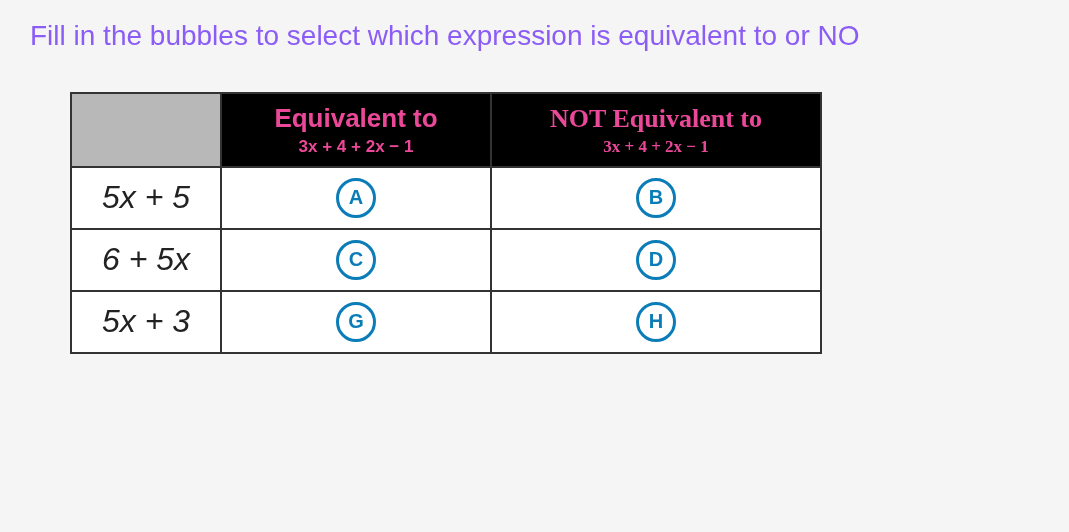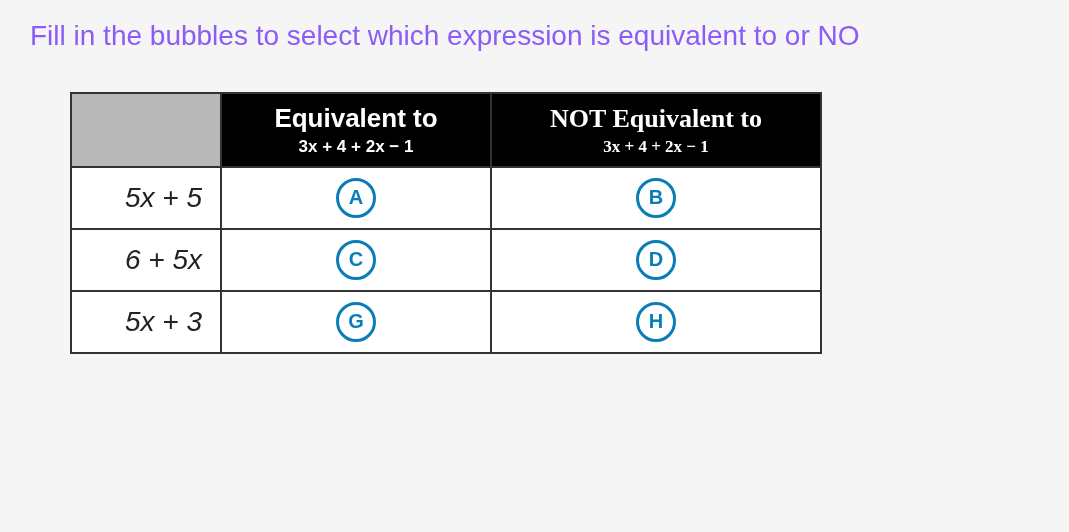--- a/index.html
+++ b/index.html
@@ -26,41 +26,41 @@
     }
     table {
       border-collapse: collapse;
       background: #fff;
     }
     th, td {
       border: 2px solid #333;
     }
     thead th {
       background: #000;
-      color: #ffffff;
+      color: #ec4899;
       font-weight: bold;
       font-size: 26px;
       padding: 8px 16px;
       text-align: center;
       line-height: 1.3;
     }
     thead th.corner {
       background: #b8b8b8;
       width: 150px;
     }
     thead th .sub {
       font-weight: bold;
       font-size: 17px;
     }
     tbody td.expr {
-      font-size: 28px;
+      font-size: 32px;
       font-weight: normal;
       font-style: italic;
       padding: 8px 18px;
-      text-align: right;
+      text-align: center;
       color: #222;
       width: 150px;
       background: #fff;
     }
     tbody td.cell {
       text-align: center;
       vertical-align: middle;
       padding: 10px 20px;
       background: #fff;
     }

